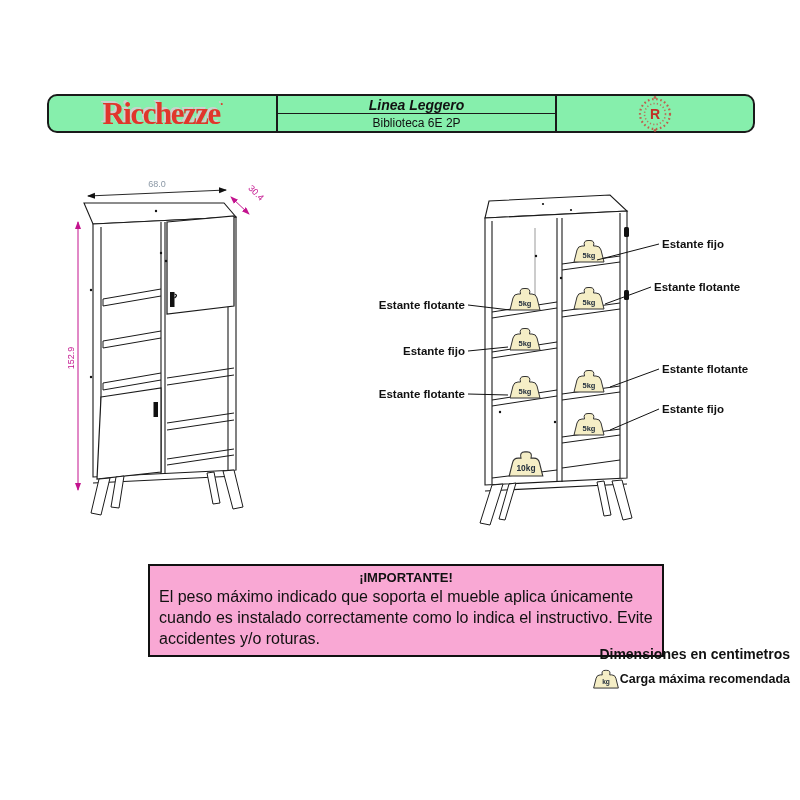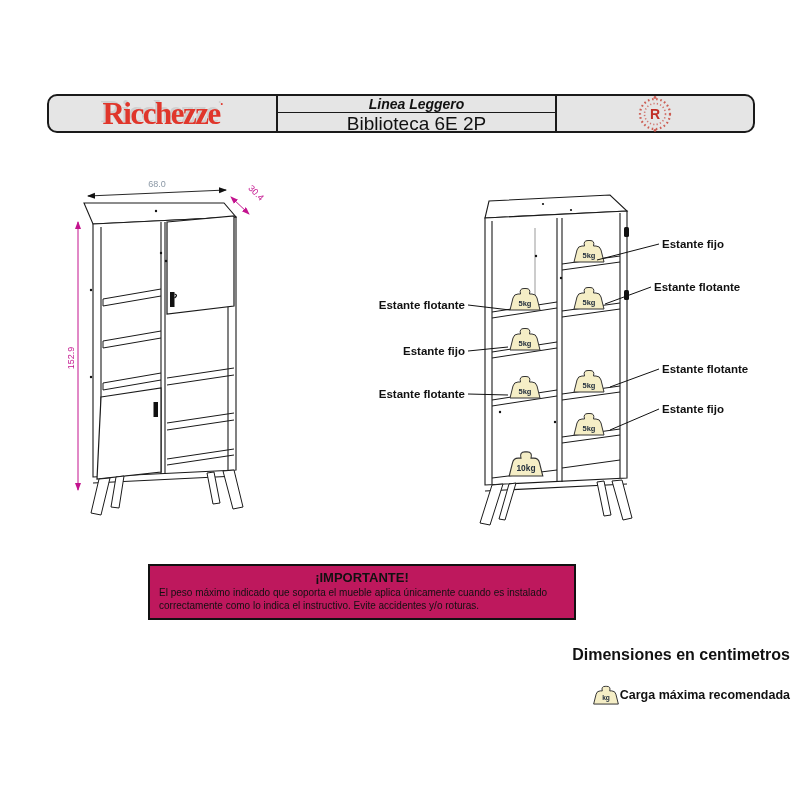--- a/index.html
+++ b/index.html
@@ -1,45 +1,45 @@
 <!DOCTYPE html>
 <html><head>
 <meta charset="utf-8">
 <style>
   html,body{margin:0;padding:0;background:#ffffff;}
   .page{position:relative;width:800px;height:800px;background:#fff;overflow:hidden;
         font-family:"Liberation Sans",sans-serif;color:#111;}
   
   .header-box{position:absolute;left:47px;top:94px;width:708px;height:39px;
-        border:2px solid #1a1a1a;border-radius:10px;display:flex;box-sizing:border-box;background:#e5e5e5;}
+        border:2px solid #1a1a1a;border-radius:10px;display:flex;box-sizing:border-box;background:#86efac;}
   .hcell{display:flex;align-items:center;justify-content:center;height:100%;box-sizing:border-box;}
   .hcell-brand{width:32.5%;border-right:2px solid #1a1a1a;}
   .hcell-product{width:39.7%;border-right:2px solid #1a1a1a;flex-direction:column;justify-content:stretch;}
   .hcell-emblem{flex:1;}
   .brand{font-family:"Liberation Serif",serif;font-weight:700;font-size:31px;letter-spacing:-1.5px;
         color:#e0362b;text-shadow:-2px -2px 0 #cfcfcf;line-height:1;}
   .brand-mark{font-size:12px;vertical-align:top;color:#e0362b;}
   .prow{flex:1;display:flex;align-items:center;justify-content:center;width:100%;}
   .prow-top{border-bottom:1.5px solid #1a1a1a;font-weight:700;font-style:italic;font-size:14px;}
-  .prow-bottom{font-size:19px;}
+  .prow-bottom{font-size:12px;}
   
   .svgwrap{position:absolute;}
   svg text{font-family:"Liberation Sans",sans-serif;}
   .dim-magenta{fill:#c3138e;font-size:9px;}
   .dim-gray{fill:#8b98a6;font-size:9px;}
   .shelf-label{font-size:11.5px;font-weight:700;fill:#111;}
   .wtext{font-size:7.5px;font-weight:700;fill:#24303e;text-anchor:middle;}
   
-  .notice{position:absolute;left:148px;top:564px;width:428px;box-sizing:border-box;
-        border:2px solid #111;background:#be185d;padding:4px 9px 6px 9px;}
+  .notice{position:absolute;left:148px;top:564px;width:516px;box-sizing:border-box;
+        border:2px solid #111;background:#f9a8d4;padding:4px 9px 6px 9px;}
   .notice-title{text-align:center;font-weight:700;font-size:13px;margin-bottom:1px;}
-  .notice-body{font-size:10px;line-height:1.32;text-align:left;}
+  .notice-body{font-size:16px;line-height:1.32;text-align:left;}
   
   .legend{position:absolute;top:646px;right:10px;text-align:right;}
-  .legend-line1{font-weight:700;font-size:16px;margin-bottom:20px;}
+  .legend-line1{font-weight:700;font-size:14px;margin-bottom:6px;}
   .legend-line2{display:flex;align-items:center;justify-content:flex-end;
         font-weight:700;font-size:12.5px;}
 </style>
 </head>
 <body>
 
 <div class="page">
 
   <div class="header-box">
     <div class="hcell hcell-brand">

